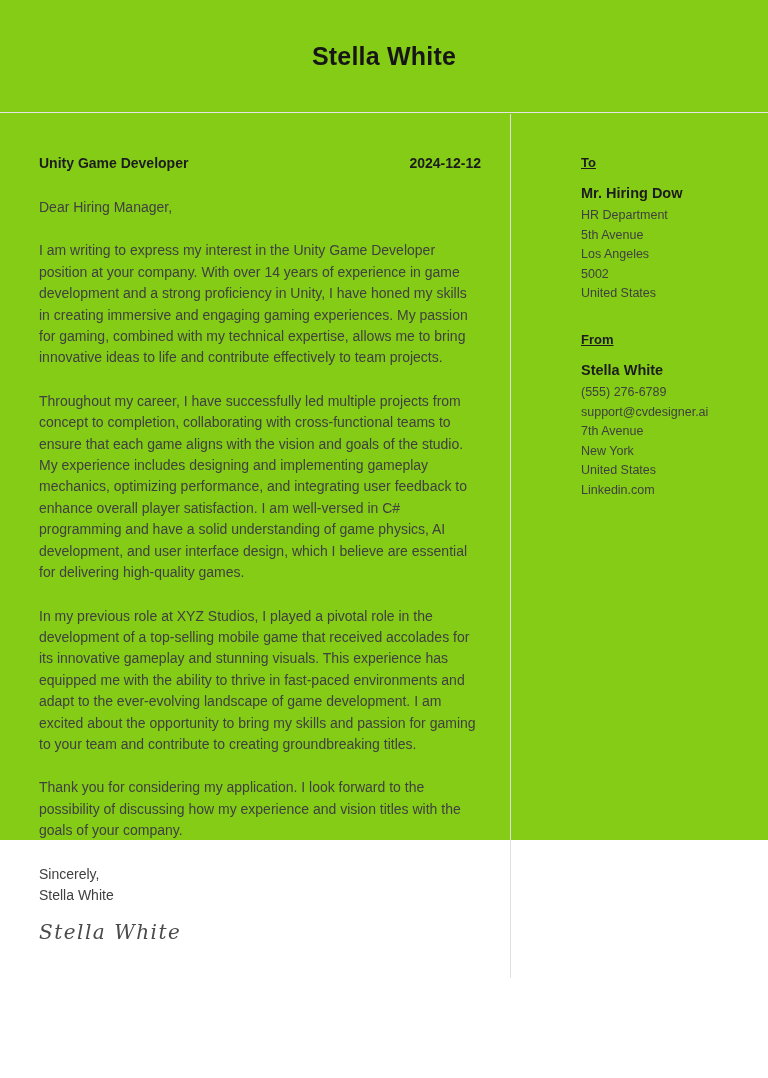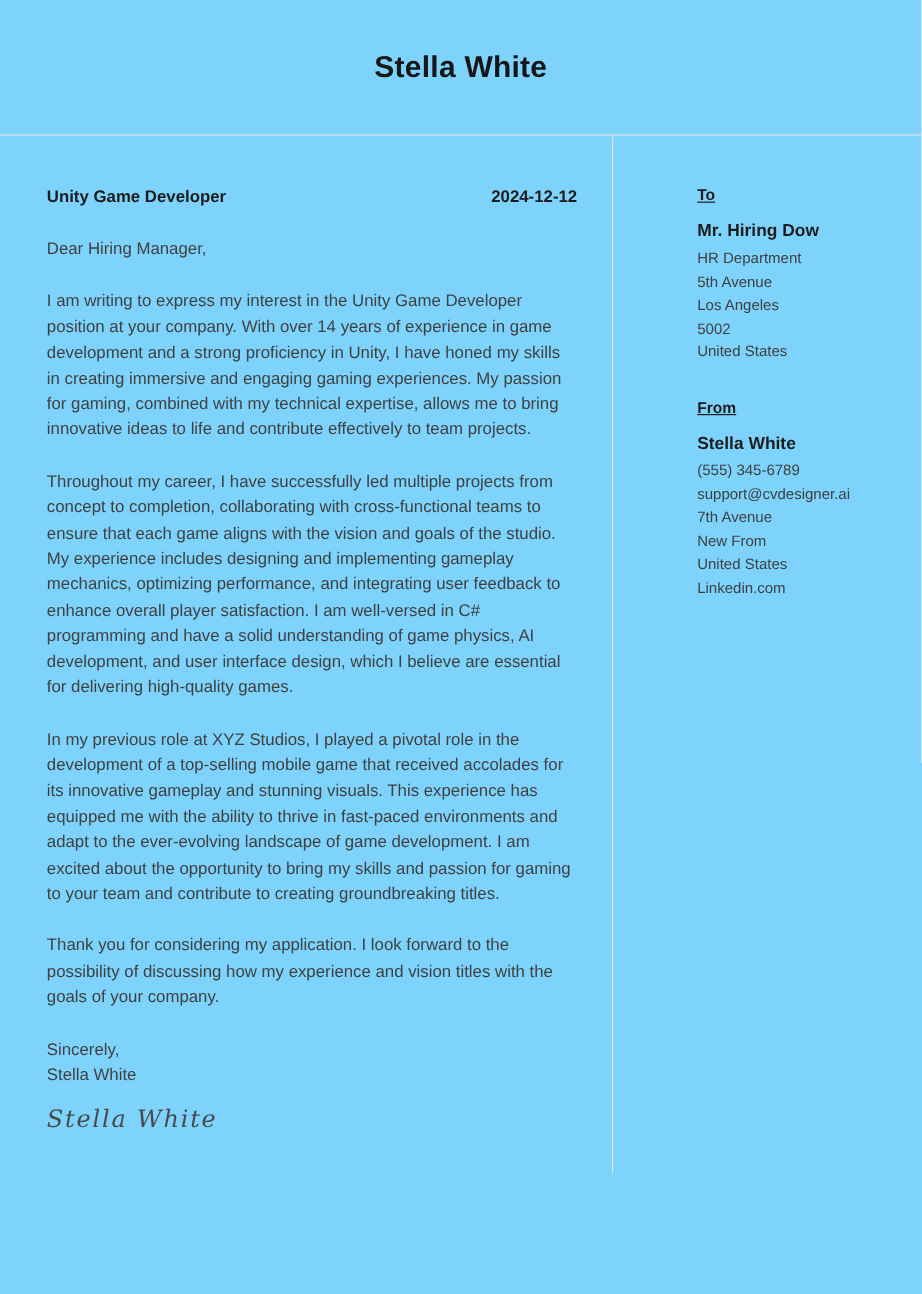--- a/index.html
+++ b/index.html
@@ -7,22 +7,22 @@
   body {
     width: 768px;
     height: 1078px;
     font-family: "Liberation Sans", sans-serif;
     position: relative;
     overflow: hidden;
   }
   .page {
     position: relative;
     width: 768px;
-    height: 1078px;
-    background: #7dd3fc;
+    height: 840px;
+    background: #84cc16;
   }
   .header {
     height: 113px;
     display: flex;
     align-items: center;
     justify-content: center;
     border-bottom: 1px solid #e4e4e4;
   }
   .candidate-name {
     font-size: 25px;
@@ -145,23 +145,23 @@
         <div class="contact-line">HR Department</div>
         <div class="contact-line">5th Avenue</div>
         <div class="contact-line">Los Angeles</div>
         <div class="contact-line">5002</div>
         <div class="contact-line">United States</div>
       </div>
 
       <div class="from-section">
         <div class="section-label">From</div>
         <div class="contact-name">Stella White</div>
-        <div class="contact-line">(555) 345-6789</div>
+        <div class="contact-line">(555) 276-6789</div>
         <div class="contact-line">support@cvdesigner.ai</div>
         <div class="contact-line">7th Avenue</div>
-        <div class="contact-line">New From</div>
+        <div class="contact-line">New York</div>
         <div class="contact-line">United States</div>
         <div class="contact-line">Linkedin.com</div>
       </div>
 
     </div>
   </div>
 </div>
 
 </body></html>

